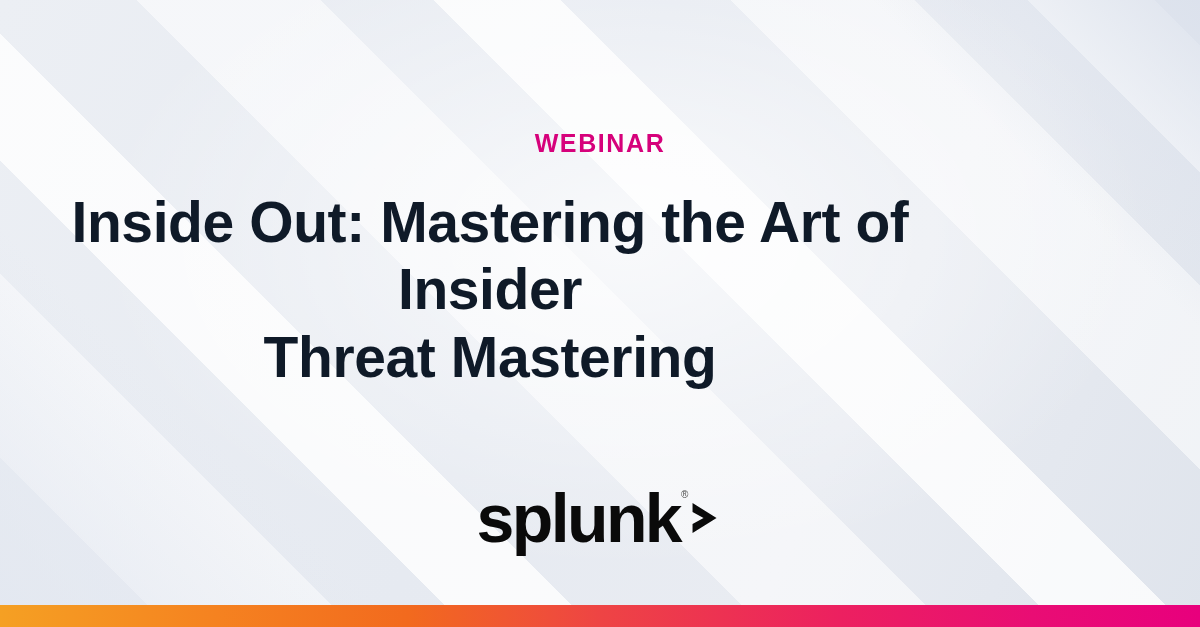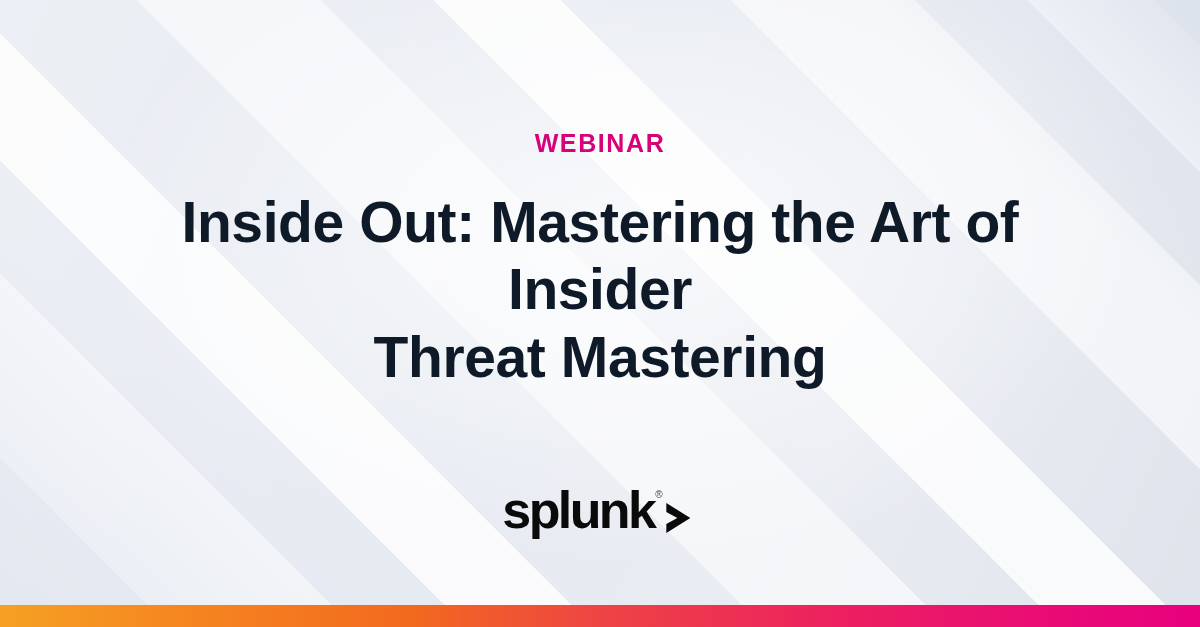--- a/index.html
+++ b/index.html
@@ -48,21 +48,20 @@
       linear-gradient(225deg, rgba(219,225,236,0.9) 0%, rgba(219,225,236,0) 18%),
       radial-gradient(ellipse at 52% 38%, rgba(255,255,255,0.75) 0%, rgba(255,255,255,0) 60%);
   }
 
   
   .content {
     position: absolute;
     inset: 0;
     display: flex;
     flex-direction: column;
-    align-items: center;
     z-index: 3;
   }
 
   .eyebrow {
     margin-top: 131px;
     font-size: 25px;
     font-weight: bold;
     letter-spacing: 1.6px;
     color: #d6017b;
     line-height: 1;
@@ -83,21 +82,21 @@
   
   .logo {
     position: absolute;
     left: 50%;
     top: 484px;
     transform: translateX(-50%);
     display: flex;
     align-items: flex-start;
   }
   .logo-wordmark {
-    font-size: 52px;
+    font-size: 68px;
     font-weight: bold;
     letter-spacing: -2.6px;
     color: #0a0a0a;
     line-height: 1;
     font-family: "Liberation Sans", sans-serif;
   }
   .logo-reg {
     font-size: 10px;
     color: #4a4a4a;
     line-height: 1;

